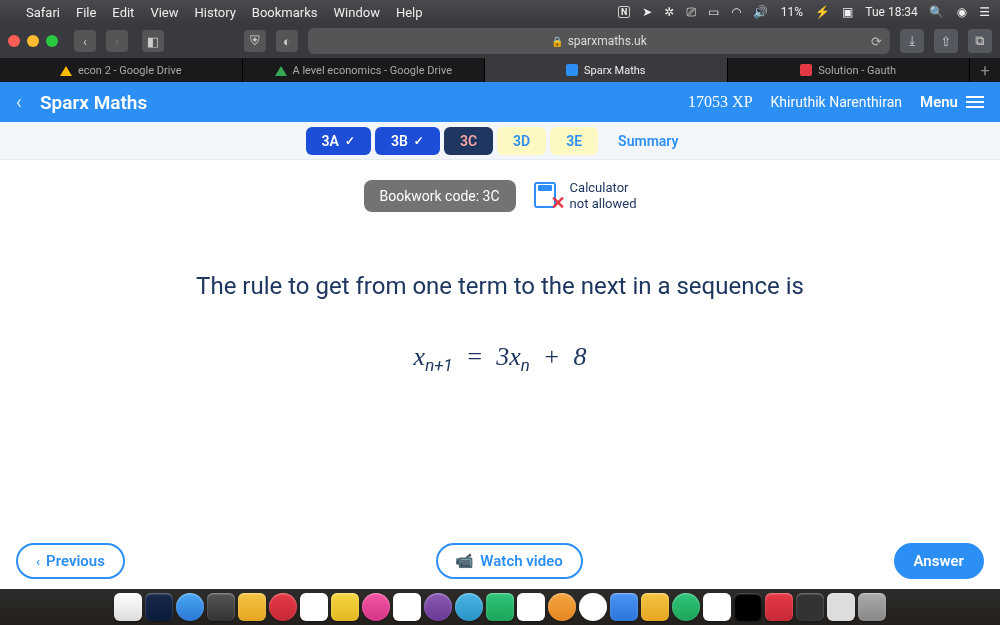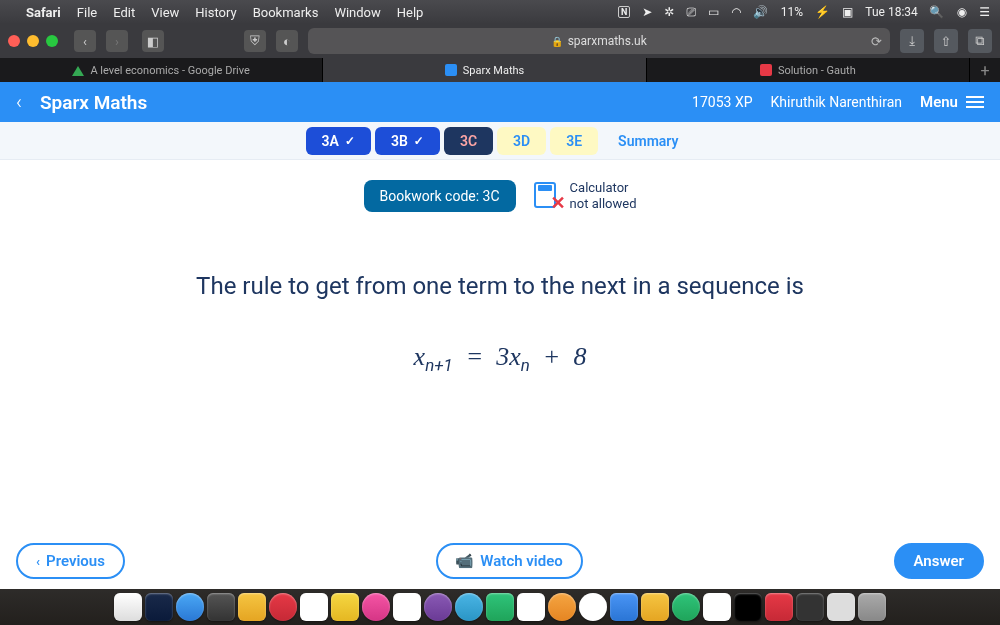--- a/index.html
+++ b/index.html
@@ -1,19 +1,19 @@
 <!DOCTYPE html>
 <html><head>
 <meta charset="utf-8">
 <style>
 * { margin:0; padding:0; box-sizing:border-box; font-family:-apple-system,BlinkMacSystemFont,"Segoe UI",Roboto,Helvetica,Arial,sans-serif; }
 html,body { width:1000px; height:625px; overflow:hidden; background:#2a2a2a; }
 .menubar { height:24px; background:linear-gradient(#4a4a4e,#3a3a3e); color:#eee; display:flex; align-items:center; font-size:13px; padding:0 10px; gap:16px; }
 .menubar .apple { font-size:14px; }
-.menubar .app { font-weight:700; }
+.menubar .app { font-weight:400; }
 .menubar .spacer { flex:1; }
 .menubar .status { display:flex; align-items:center; gap:12px; font-size:12px; }
 .menubar .status span { display:inline-flex; align-items:center; }
 .chrome { height:34px; background:#3a3a3e; display:flex; align-items:center; padding:0 8px; gap:10px; }
 .traffic { display:flex; gap:7px; margin-right:6px; }
 .traffic div { width:12px; height:12px; border-radius:50%; }
 .tl-r{background:#ff5f57;} .tl-y{background:#febc2e;} .tl-g{background:#28c840;}
 .navbtn { width:22px; height:22px; border-radius:4px; background:#555; color:#ccc; display:flex; align-items:center; justify-content:center; font-size:13px; }
 .navbtn.disabled { color:#777; }
 .sidebaricon{margin-left:4px;}
@@ -25,34 +25,34 @@
 .tabstrip { height:24px; background:#1a1a1c; display:flex; }
 .tab { flex:1; border-right:1px solid #000; color:#aaa; font-size:11px; display:flex; align-items:center; justify-content:center; gap:6px; }
 .tab.active { background:#3a3a3e; color:#eee; }
 .tab .favicon{width:12px;height:12px;display:inline-block;}
 .addtab{width:30px;color:#888;display:flex;align-items:center;justify-content:center;font-size:16px;}
 .page { background:#fff; height:calc(625px - 24px - 34px - 24px - 36px); position:relative; overflow:hidden;}
 .sparx-header { height:40px; background:#2b8ff5; color:#fff; display:flex; align-items:center; padding:0 16px; gap:18px; }
 .sparx-header .back { font-size:20px; font-weight:300; }
 .sparx-header .brand { font-size:19px; font-weight:600; }
 .sparx-header .spacer{flex:1;}
-.sparx-header .xp{font-size:14px;}
+.sparx-header .xp{font-size:16px;font-family:Liberation Serif, serif;}
 .sparx-header .user{font-size:14px;}
 .sparx-header .menu{font-size:15px; font-weight:600; display:flex; align-items:center; gap:8px;}
 .sparx-header .hamb{display:inline-flex;flex-direction:column;gap:3px;}
 .sparx-header .hamb i{width:18px;height:2px;background:#fff;display:block;}
 .progress { height:38px; background:#f3f7fb; display:flex; align-items:center; justify-content:center; gap:4px; border-bottom:1px solid #e6ecf3;}
 .pstep { padding:6px 16px; border-radius:6px; font-size:14px; font-weight:600; display:flex; align-items:center; gap:6px;}
 .pstep.done{background:#1d4ed8;color:#fff;}
 .pstep.done .chk{font-size:12px;}
 .pstep.cur{background:#1e3660;color:#fca5a5;}
 .pstep.todo{background:#fef9c3;color:#2b8ff5;}
 .pstep.summary{background:transparent;color:#2b8ff5;}
 .infobar{display:flex;align-items:center;justify-content:center;gap:18px;margin-top:20px;}
-.bookwork{background:#0369a1;color:#fff;border-radius:8px;padding:8px 16px;font-size:14px;}
+.bookwork{background:#737373;color:#fff;border-radius:8px;padding:8px 16px;font-size:14px;}
 .calc{display:flex;align-items:center;gap:8px;color:#1e3660;font-size:13px;line-height:1.2;}
 .calc .icon{width:28px;height:28px;position:relative;}
 .calc .icon .body{width:22px;height:26px;border:2px solid #2b8ff5;border-radius:3px;position:absolute;top:0;left:0;}
 .calc .icon .scr{width:14px;height:6px;background:#2b8ff5;position:absolute;top:3px;left:4px;border-radius:1px;}
 .calc .icon .x{position:absolute;color:#e63946;font-weight:900;font-size:18px;bottom:-4px;right:-4px;}
 .question{margin-top:60px;text-align:center;color:#1e3660;}
 .question .line1{font-size:24px;}
 .question .formula{font-size:26px;margin-top:42px;font-family:"Cambria Math","STIX",serif;font-style:italic;}
 .question .line2{font-size:24px;margin-top:42px;}
 .question sub{font-size:0.65em;font-style:italic;}
@@ -115,20 +115,24 @@
   </div>
   <div class="chrome-right">
     <div class="cbtn">⤓</div>
     <div class="cbtn">⇧</div>
     <div class="cbtn">⧉</div>
   </div>
 </div>
 
 <div class="tabstrip">
   <div class="tab">
+    <span class="favicon gdrive" style="border-bottom-color:#fbbc04;"></span>
+    <span>econ 2 - Google Drive</span>
+  </div>
+  <div class="tab">
     <span class="favicon gdrive" style="border-bottom-color:#34a853;"></span>
     <span>A level economics - Google Drive</span>
   </div>
   <div class="tab active">
     <span class="favicon" style="background:#2b8ff5;border-radius:2px;"></span>
     <span>Sparx Maths</span>
   </div>
   <div class="tab">
     <span class="favicon" style="background:#e63946;border-radius:2px;"></span>
     <span>Solution - Gauth</span>

